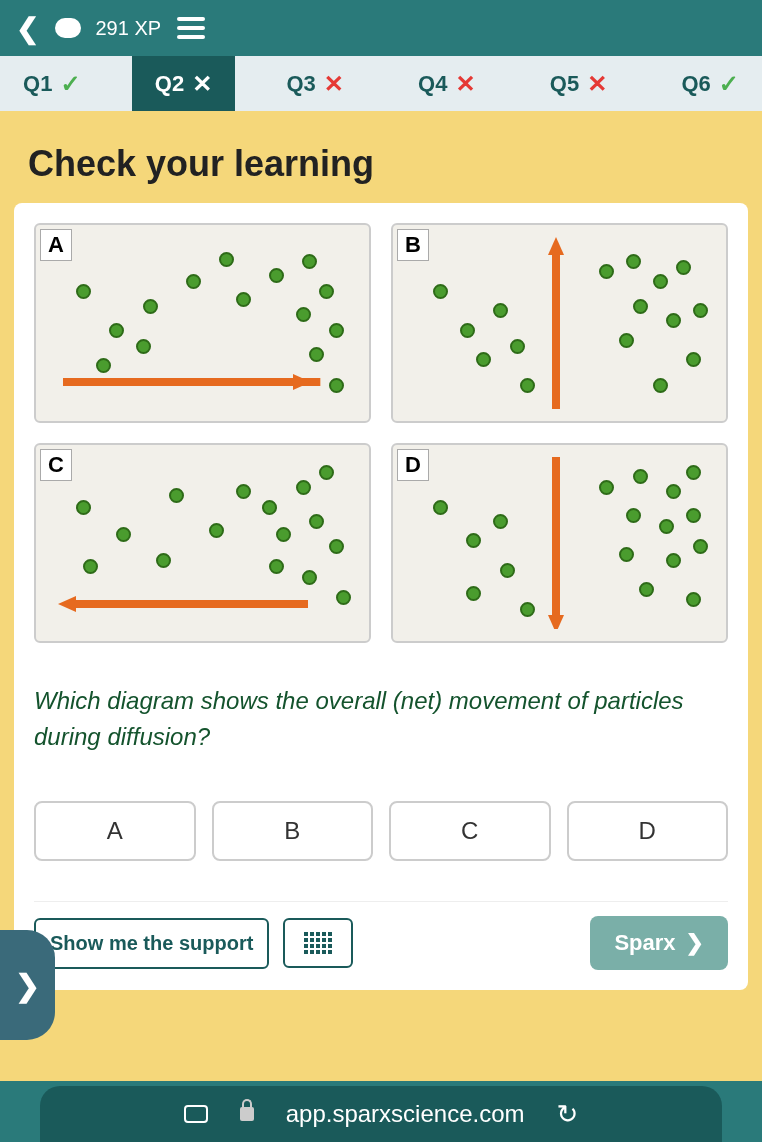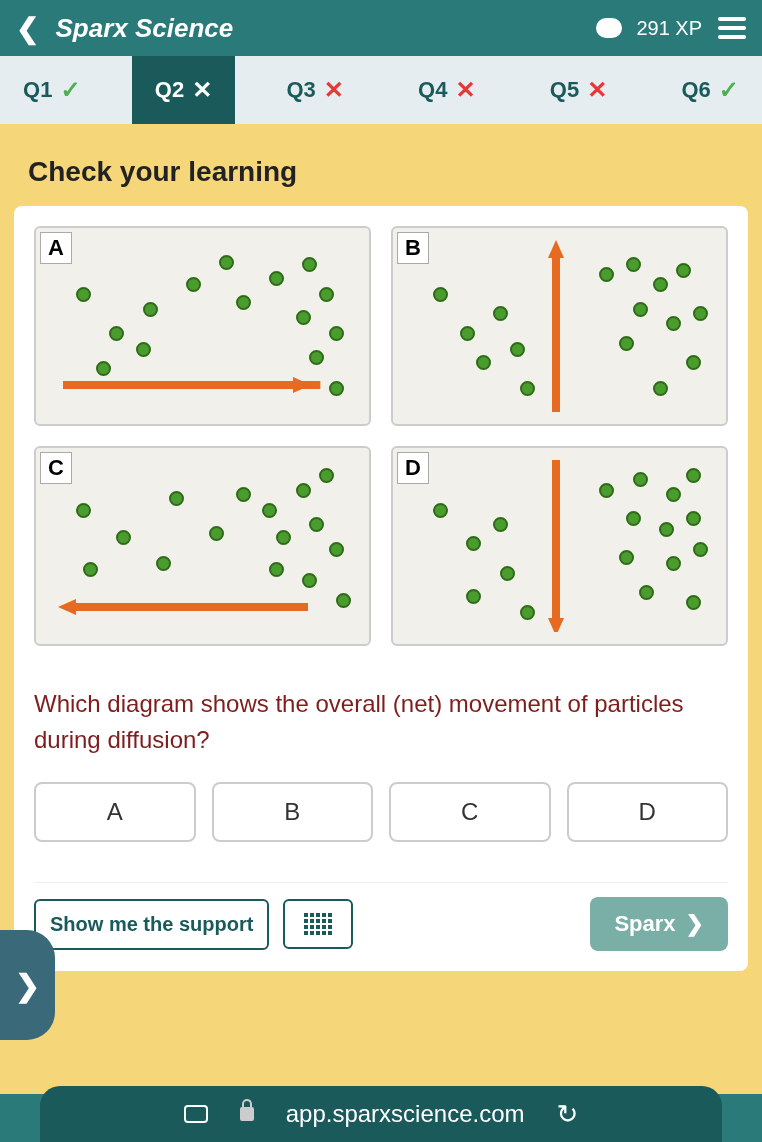--- a/index.html
+++ b/index.html
@@ -45,21 +45,21 @@
     border: 5px solid transparent;
     border-top-color: white;
   }
   .xp { font-size: 20px; margin-right: 16px; }
   .menu-icon { display: flex; flex-direction: column; gap: 5px; cursor: pointer; }
   .menu-icon span { width: 28px; height: 4px; background: white; border-radius: 2px; }
 
   .tabs {
     display: flex;
     background: #e5edf0;
-    height: 68px;
+    height: 55px;
     gap: 28px;
   }
   .tab {
     flex: 1;
     display: flex;
     align-items: center;
     justify-content: center;
     gap: 8px;
     font-size: 22px;
     font-weight: bold;
@@ -84,21 +84,21 @@
   .tab.active .check-icon,
   .tab.active .x-icon { color: white; }
   .x-icon { color: #e53935; font-size: 24px; font-weight: bold; }
 
   .content-area {
     background: #f5d77a;
     padding: 14px;
     height: 970px;
   }
   .heading {
-    font-size: 28px;
+    font-size: 36px;
     font-weight: bold;
     color: #222;
     padding: 18px 14px 8px;
   }
   .white-card {
     background: white;
     border-radius: 8px;
     padding: 20px;
     margin-top: 10px;
   }
@@ -162,23 +162,24 @@
     content: '';
     position: absolute;
     width: 9px; height: 3px;
     background: #1e7fd6;
     bottom: -4px; right: -6px;
     transform: rotate(45deg);
   }
 
   .question-text {
     font-size: 24px;
-    color: #7f1d1d;
+    color: #14532d;
     line-height: 1.5;
-    margin-bottom: 24px;
+    margin-bottom: 46px;
+    font-style: italic;
   }
   .options {
     display: flex;
     gap: 16px;
     margin-bottom: 40px;
   }
   .option {
     flex: 1;
     border: 2px solid #ccc;
     border-radius: 8px;
@@ -288,21 +289,20 @@
     border-bottom:none;
     border-radius:6px 6px 0 0;
   }
   .refresh-icon { font-size: 26px; }
 </style>
 </head>
 <body>
 
 <div class="header">
   <div class="back-btn">❮</div>
-  <div class="app-title">Sparx Science</div>
   <div class="chat-icon"></div>
   <div class="xp">291 XP</div>
   <div class="menu-icon">
       <span></span>
       <span></span>
       <span></span>
     </div>
 </div>
 
 <div class="tabs" id="tabs">

